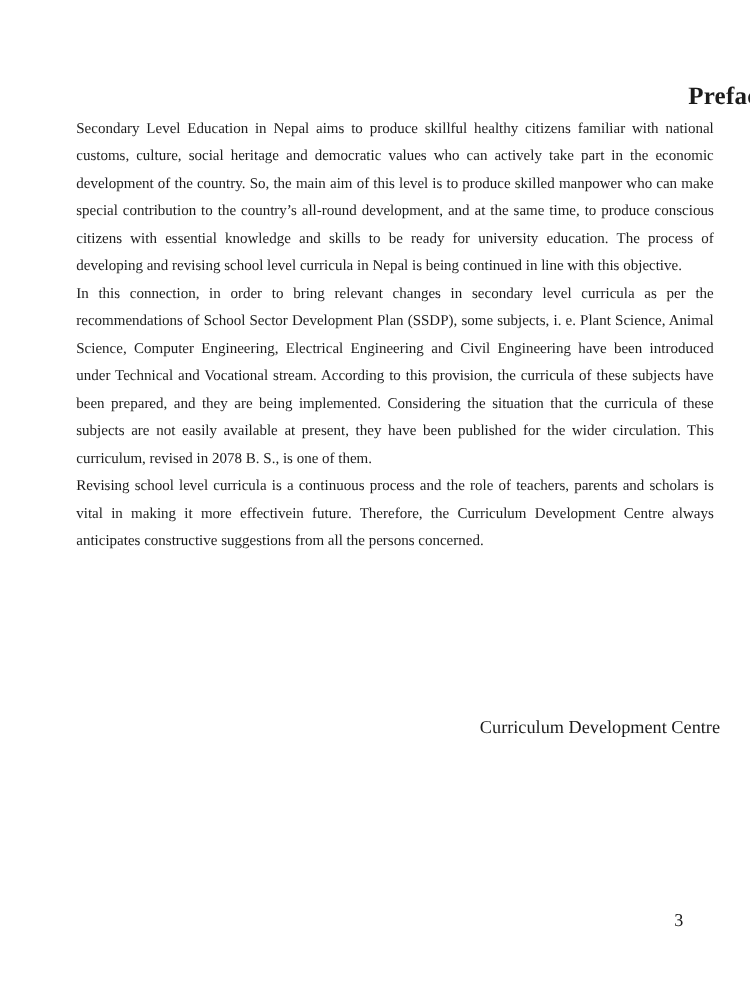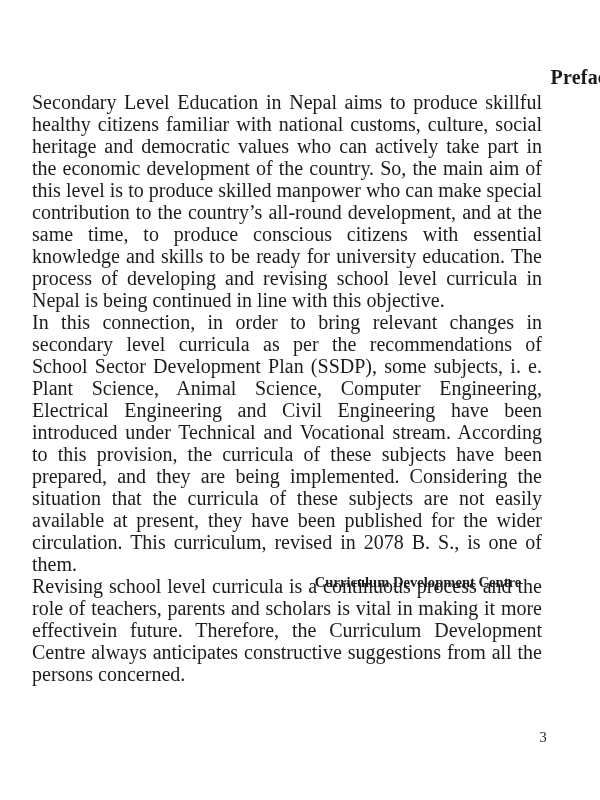--- a/index.html
+++ b/index.html
@@ -23,37 +23,37 @@
     width: 100%;
     margin: 16px;
     text-align: right;
     font-size: 20px;
     font-weight: 700;
     letter-spacing: 0.2px;
   }
   .body-text {
     position: absolute;
     top: 91px;
-    left: 32px;
+    left: 61px;
     width: 510px;
-    font-size: 20px;
+    font-size: 12px;
     line-height: 22px;
     text-align: justify;
   }
   .para {
     margin: 0;
     padding: 0;
   }
   .signature {
     position: absolute;
     top: 570px;
     left: 260px;
     width: 316px;
-    text-align: center;
-    font-weight: 700;
+    text-align: right;
+    font-weight: 400;
     font-size: 14.6px;
     line-height: 24.5px;
   }
   .sig-line {
     white-space: nowrap;
   }
   .page-number {
     position: absolute;
     top: 729px;
     left: 536px;

